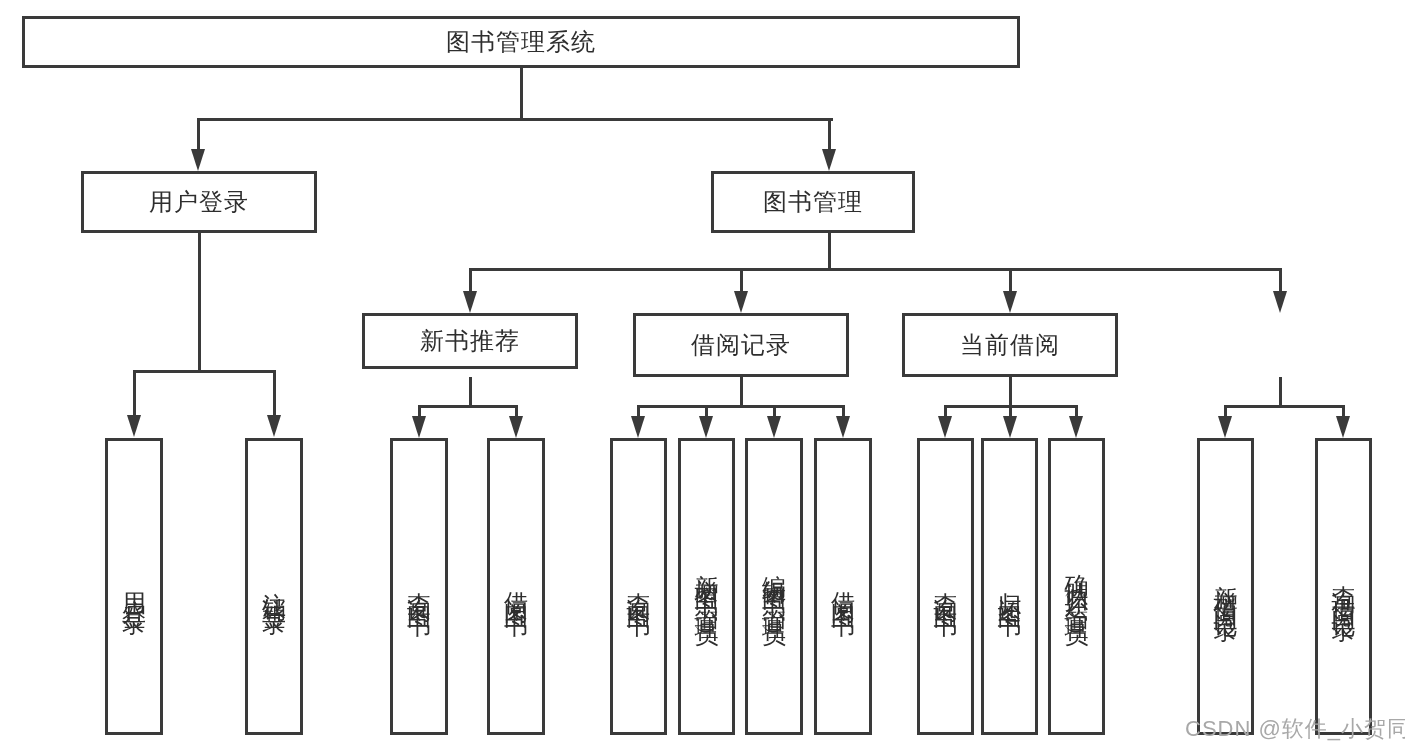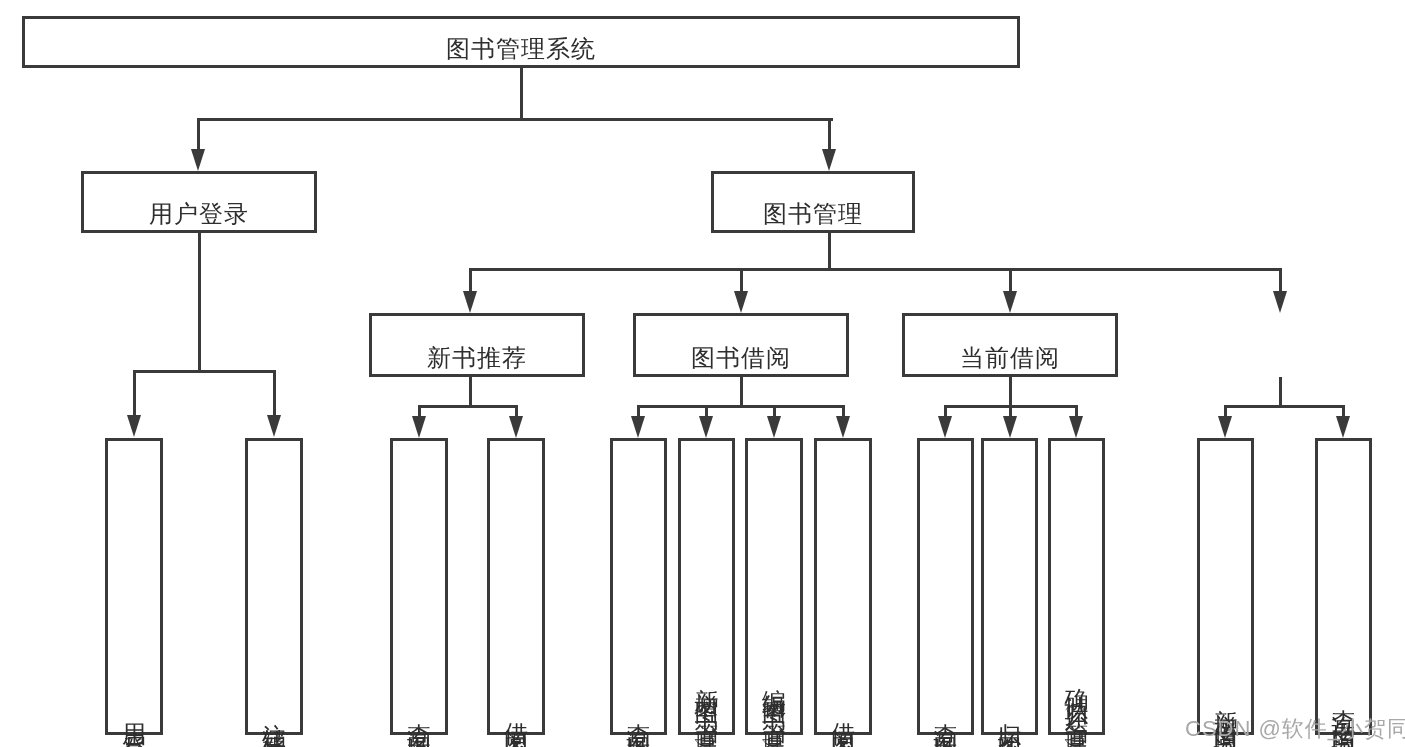--- a/index.html
+++ b/index.html
@@ -8,21 +8,21 @@
     width:1405px;height:747px;
     background:#ffffff;
     font-family:"Liberation Sans","DejaVu Sans",sans-serif;
     overflow:hidden;
   }
   .box{
     position:absolute;
     box-sizing:border-box;
     border:3px solid #3a3a3a;
     background:#ffffff;
-    display:flex;align-items:flex-end;justify-content:center;
+    display:flex;align-items:center;justify-content:center;
     color:#2e2e2e;
   }
   .box.h span{font-size:24px;letter-spacing:1px;white-space:nowrap;}
   .box.v span{
     writing-mode:vertical-rl;
     text-orientation:mixed;
     font-size:24px;
     letter-spacing:7px;
     line-height:1.0;
   }
@@ -53,25 +53,25 @@
     <span>图书管理系统</span>
   </div>
 
   <div class="box h" style="left:81px;top:171px;width:236px;height:62px;">
     <span>用户登录</span>
   </div>
   <div class="box h" style="left:711px;top:171px;width:204px;height:62px;">
     <span>图书管理</span>
   </div>
 
-  <div class="box h" style="left:362px;top:313px;width:216px;height:64px;margin-left:7px;">
+  <div class="box h" style="left:362px;top:313px;width:216px;height:56px;">
     <span>新书推荐</span>
   </div>
   <div class="box h" style="left:633px;top:313px;width:216px;height:64px;">
-    <span>图书借阅</span>
+    <span>借阅记录</span>
   </div>
   <div class="box h" style="left:902px;top:313px;width:216px;height:64px;">
     <span>当前借阅</span>
   </div>
 
   <div class="box v" style="left:105px;top:438px;width:58px;height:297px;">
     <span>用户登录</span>
   </div>
   <div class="box v" style="left:245px;top:438px;width:58px;height:297px;">
     <span>注销登录</span>

